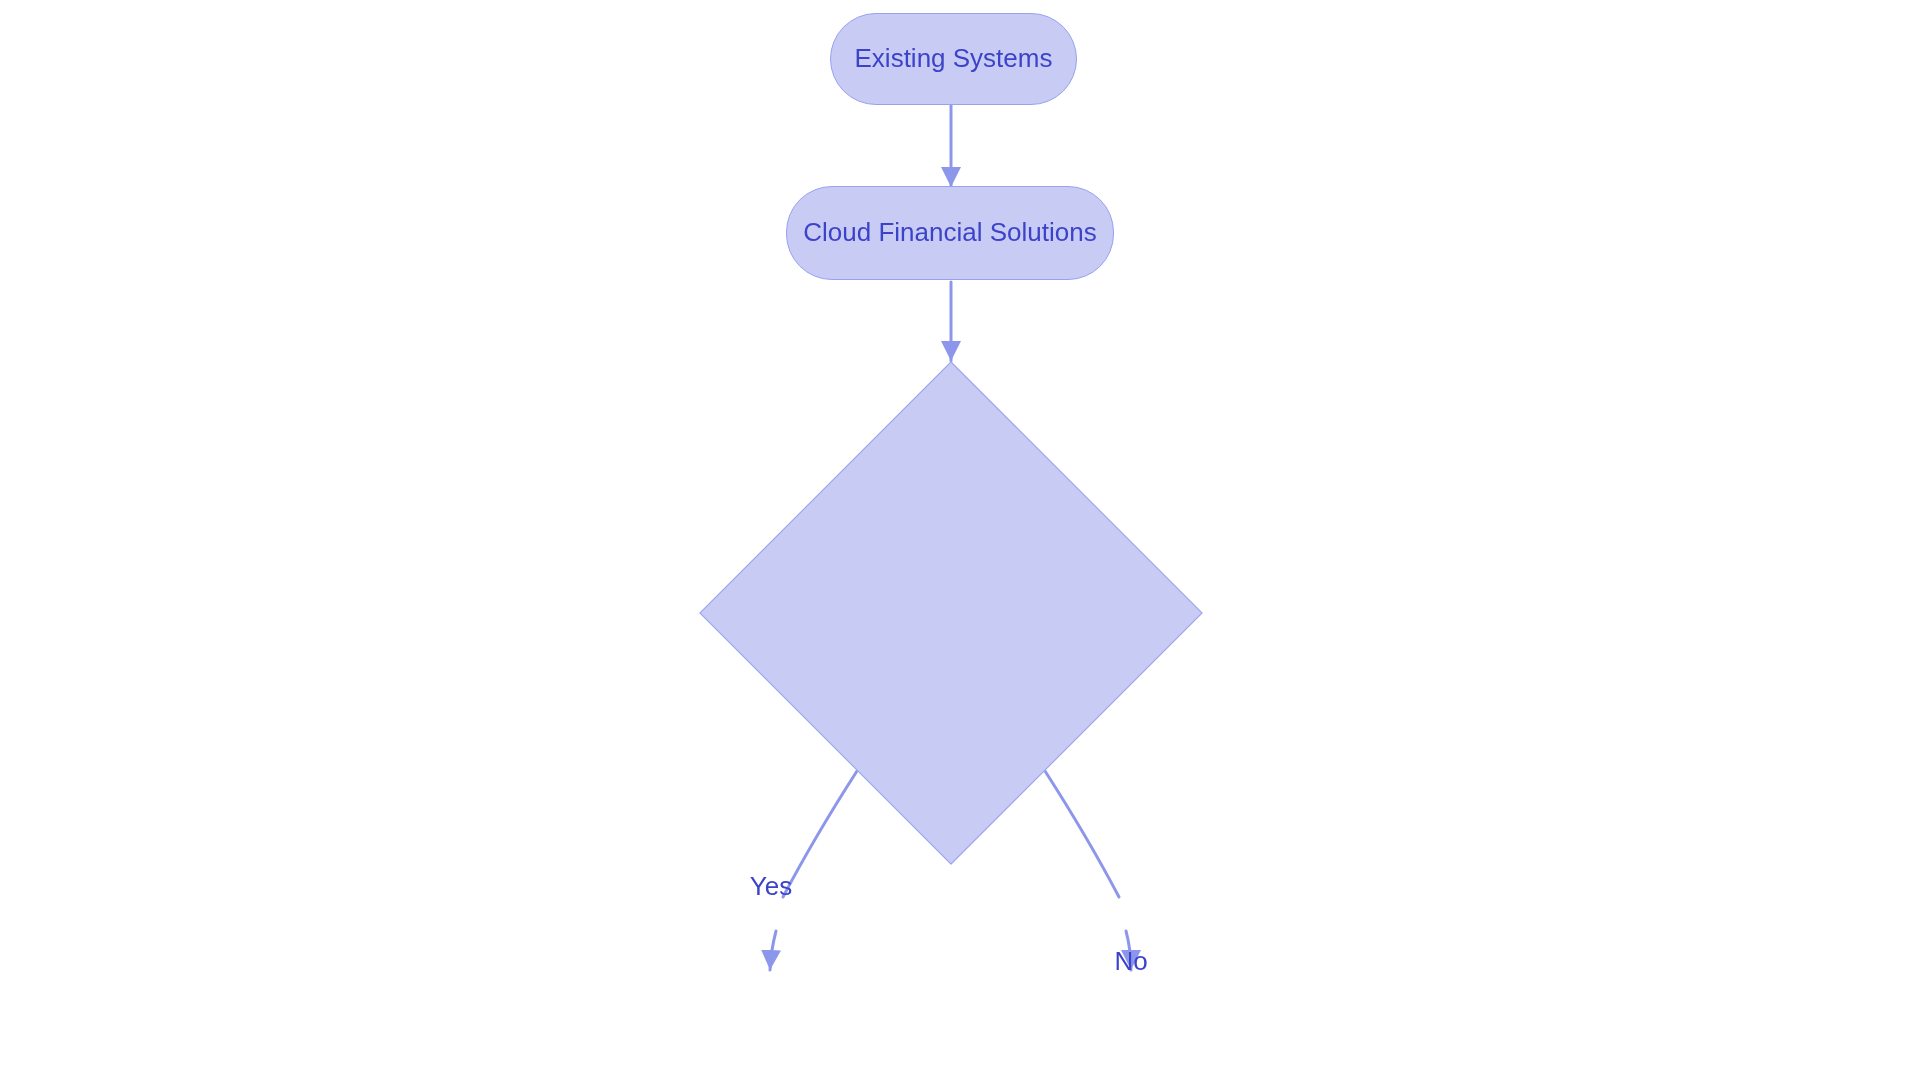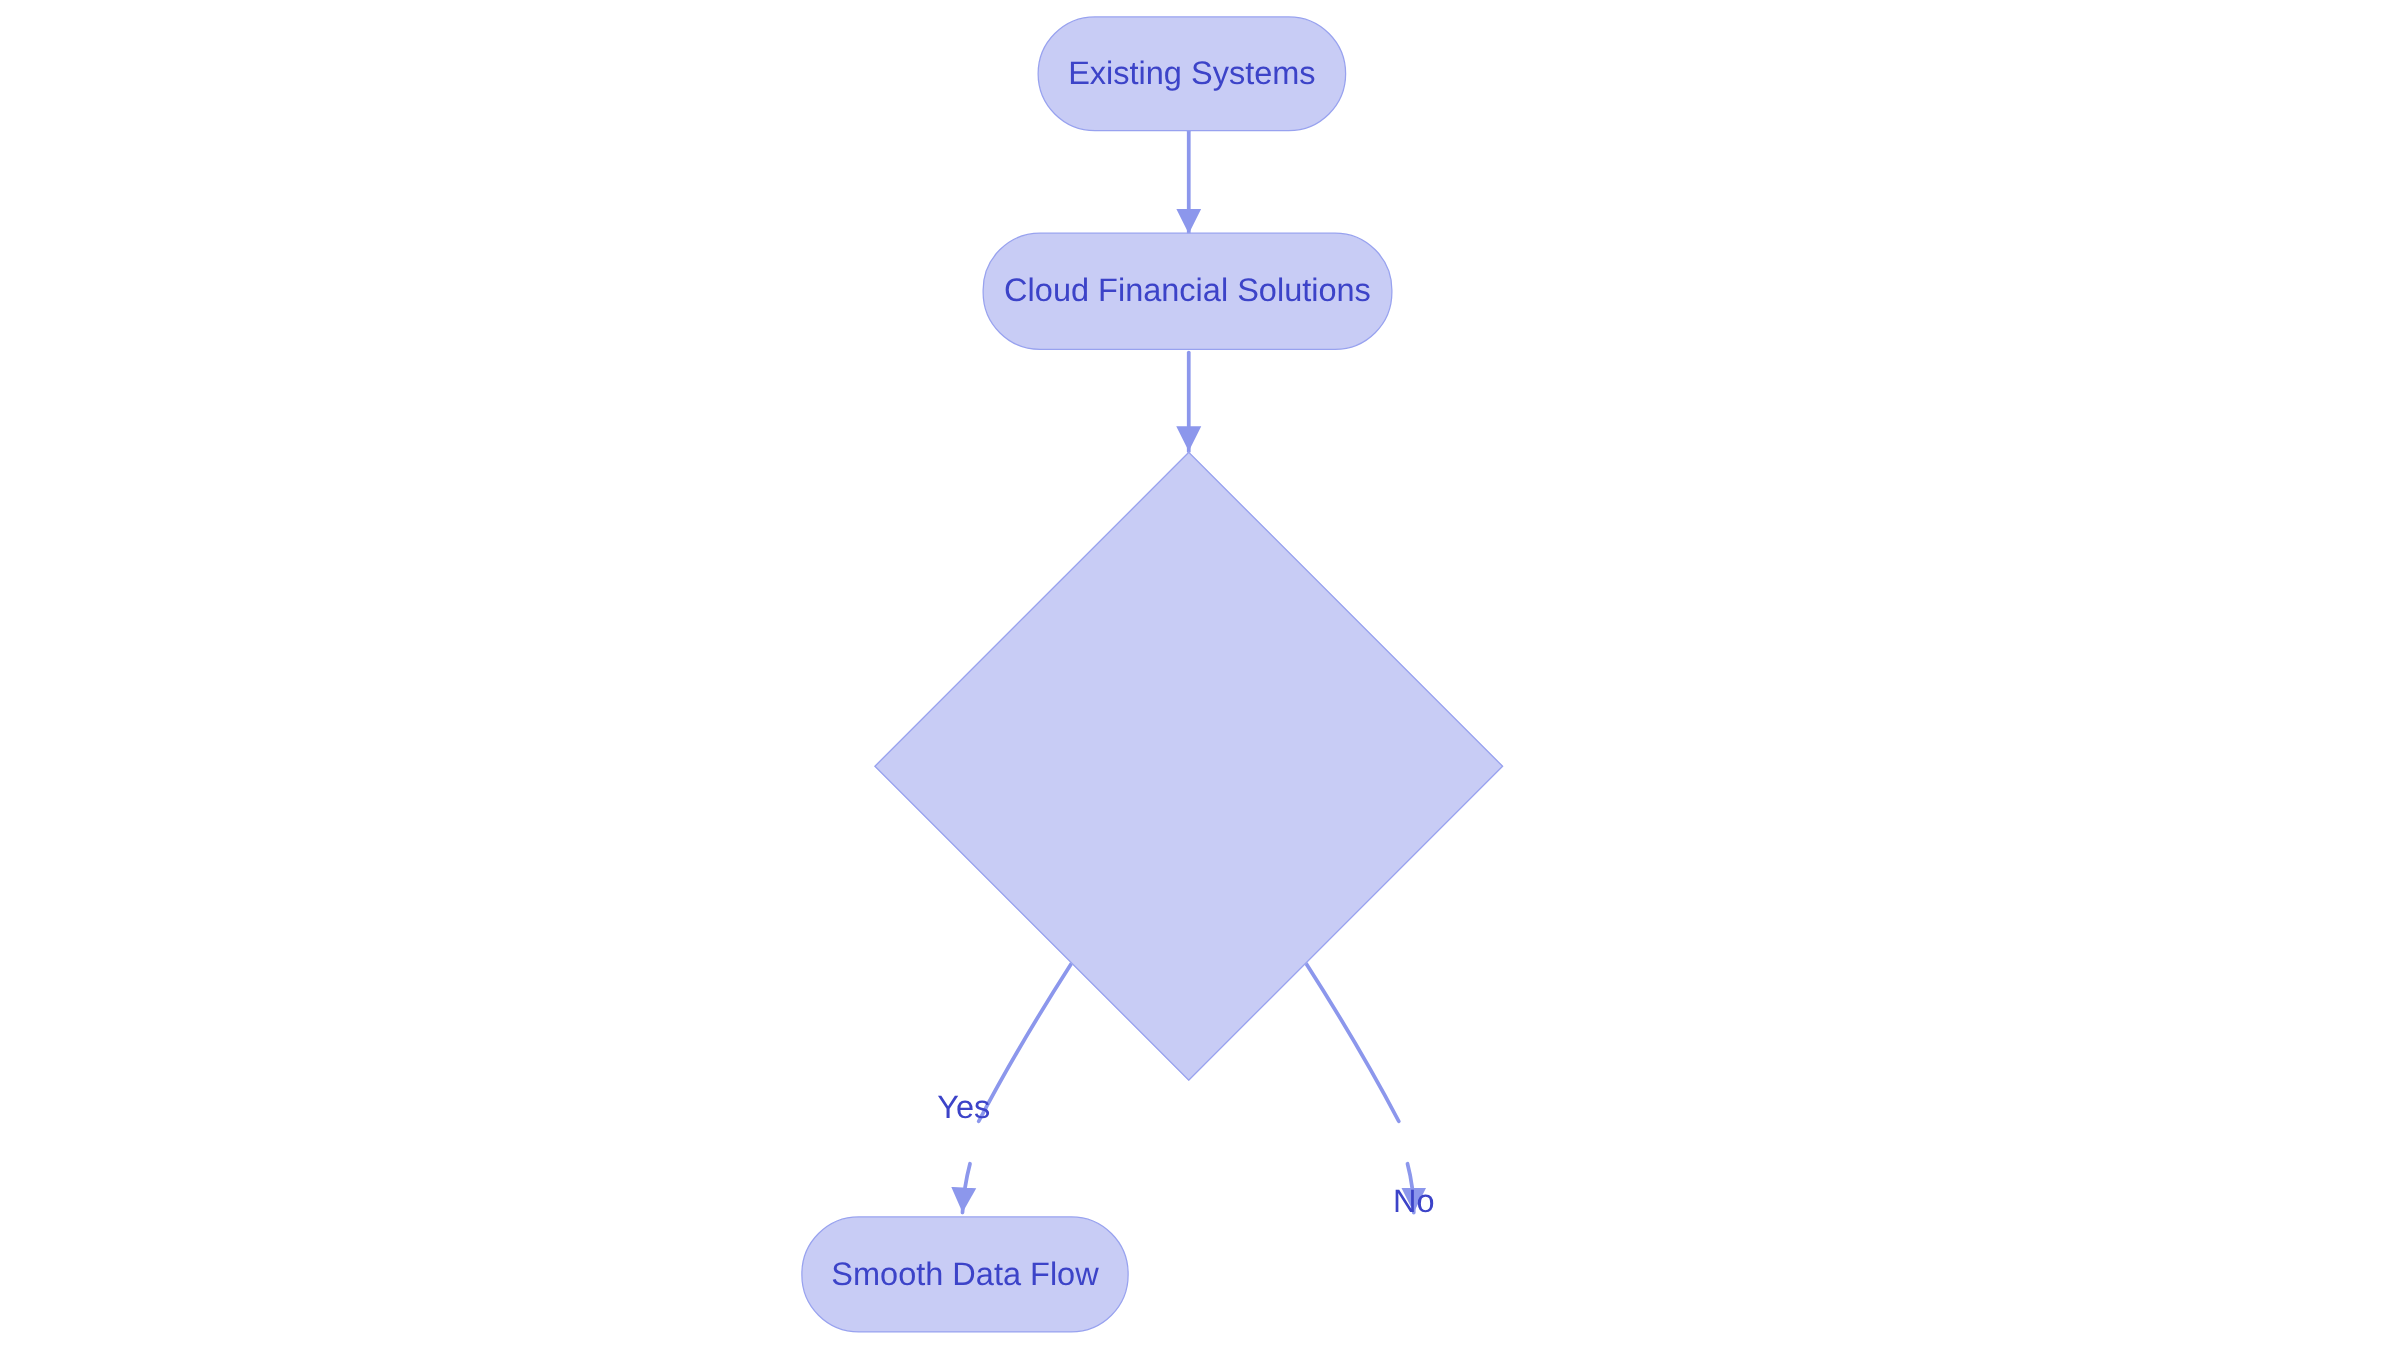--- a/index.html
+++ b/index.html
@@ -113,16 +113,15 @@
   <div class="node rounded node-existing">Existing Systems</div>
 
   <div class="node rounded node-cloud">Cloud Financial Solutions</div>
 
   <div class="diamond-shape"></div>
 
   <div class="edge-label yes">Yes</div>
 
   <div class="edge-label no">No</div>
 
-  <div class="node rounded node-smooth">Smooth Data Flow</div>
 
 
 </div>
 
 </body></html>

